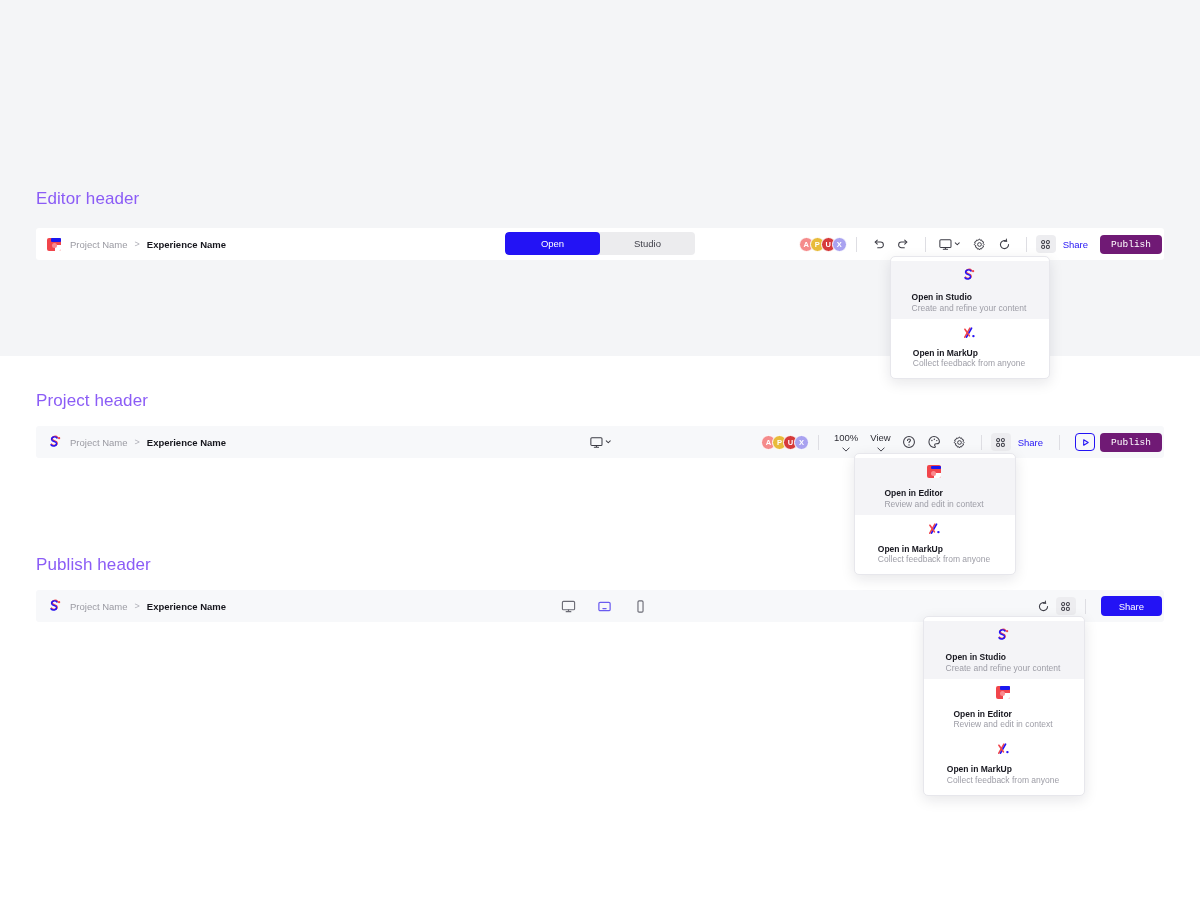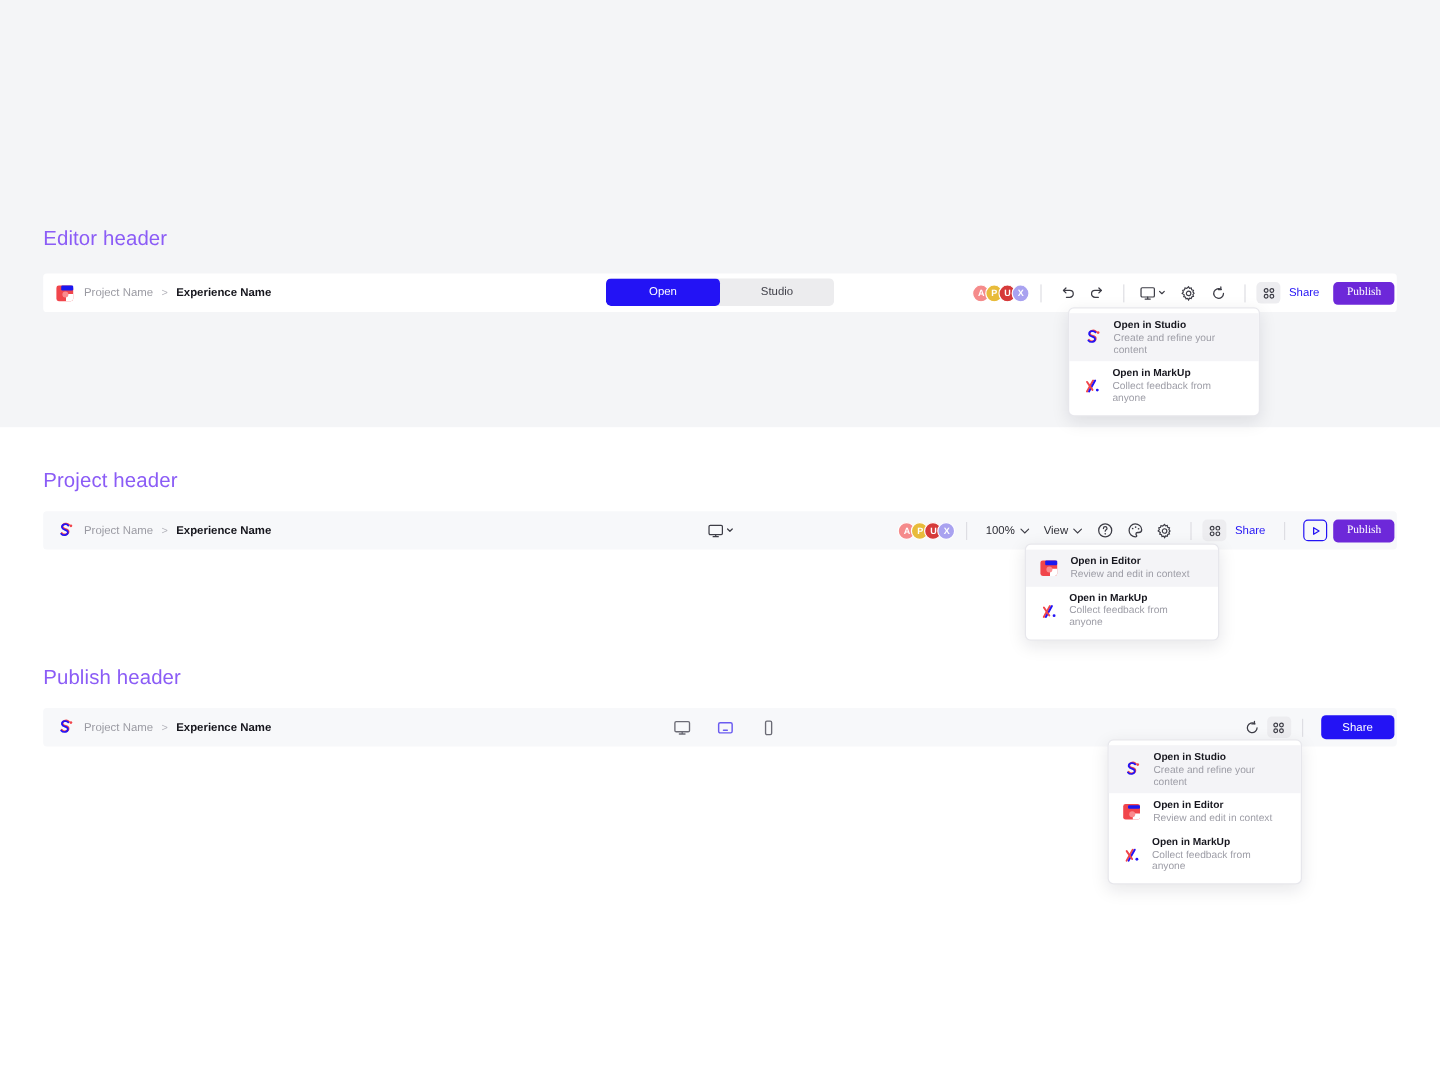--- a/index.html
+++ b/index.html
@@ -91,51 +91,52 @@
   .ico svg { display: block; }
   .ico-box {
     width: 20px; height: 18px; border-radius: 4px; background: #ededf0;
     display: flex; align-items: center; justify-content: center; cursor: pointer;
   }
   .label-btn {
     font-size: 9.5px; color: #2313f5; cursor: pointer; padding: 0 7px;
     background: none; border: none; font-family: "Liberation Sans", sans-serif;
   }
   .publish {
-    font-size: 9.5px; color: #fff; background: #6d28d9; border: none;
+    font-size: 9.5px; color: #fff; background: #701a75; border: none;
     border-radius: 4px; height: 19px; padding: 0 11px; cursor: pointer;
-    font-family: Liberation Serif, serif; margin-left: 5px;
+    font-family: Liberation Mono, monospace; margin-left: 5px;
   }
   .share-solid {
     font-size: 9.5px; color: #fff; background: #2313f5; border: none;
     border-radius: 4px; height: 20px; padding: 0 18px; cursor: pointer;
     font-family: "Liberation Sans", sans-serif; margin-left: 6px;
   }
   .zoom-ctl, .view-ctl {
     display: flex; align-items: center; gap: 4px; font-size: 9.5px;
-    color: #2e2e36; cursor: pointer; padding: 0 6px;
+    color: #2e2e36; cursor: pointer; padding: 0 6px; flex-direction: column;
   }
   .play-box {
     width: 20px; height: 18px; border: 1.3px solid #2313f5; border-radius: 4px;
     display: flex; align-items: center; justify-content: center; cursor: pointer;
     margin-left: 6px;
   }
   .devices { display: flex; align-items: center; gap: 16px; }
   .dev { width: 20px; height: 20px; display: flex; align-items: center; justify-content: center; cursor: pointer; color: #6b6b75; }
   .dev.active { color: #6a5bf0; }
 
   
   .menu {
     position: absolute; background: #ffffff; border: 1px solid #e7e7ec;
     border-radius: 5px; box-shadow: 0 4px 14px rgba(20,20,40,.10);
     padding: 4px 0; z-index: 20;
   }
   .menu-item {
     display: flex; align-items: center; gap: 9px; padding: 5px 13px 5px 11px;
     cursor: pointer;
+    flex-direction: column;
   }
   .menu-item.hl { background: #f4f4f7; }
   .mi-txt { display: flex; flex-direction: column; gap: 1px; }
   .mi-title { font-size: 8.5px; color: #17171f; font-weight: 700; line-height: 1.15; }
   .mi-sub { font-size: 8.5px; color: #9d9da6; line-height: 1.15; }
   .cursor-hand { position: absolute; width: 13px; height: 15px; pointer-events: none; }
 </style>
 </head>
 <body>
 

